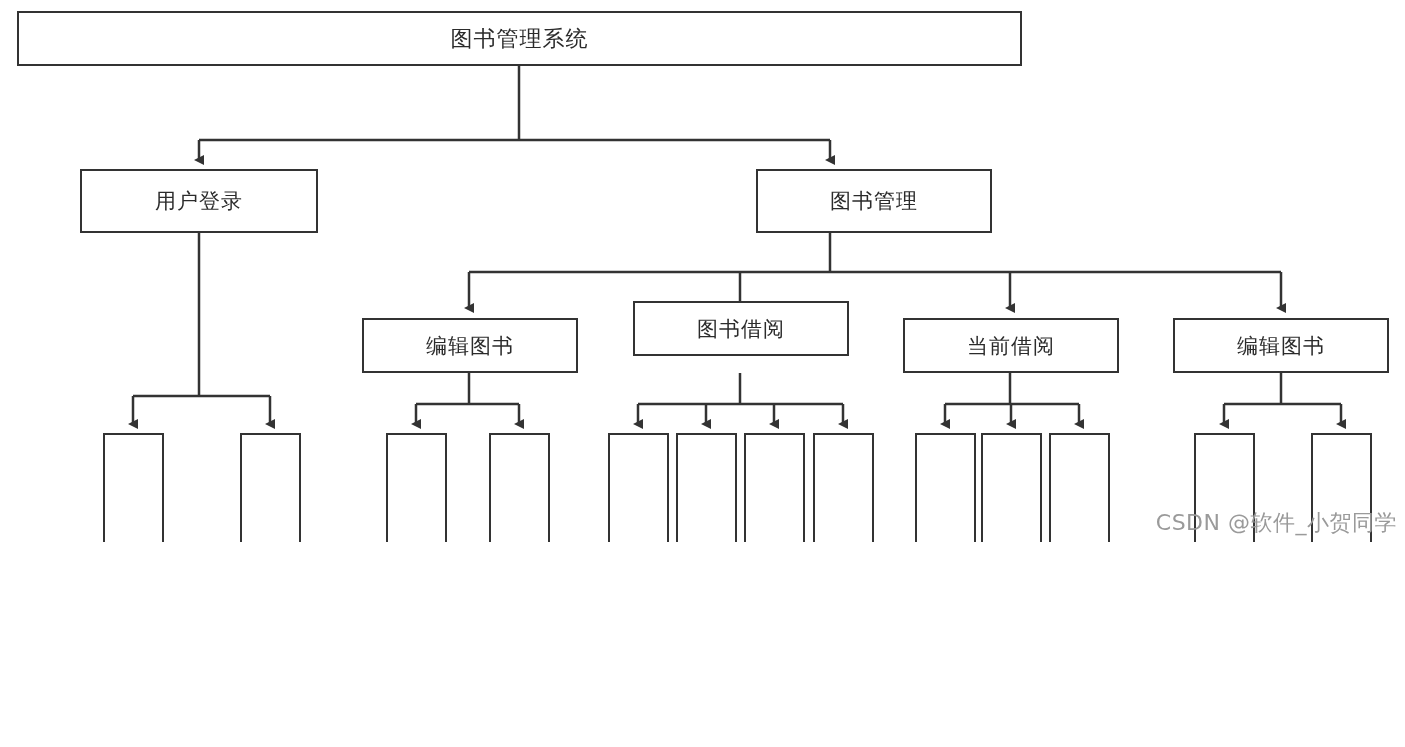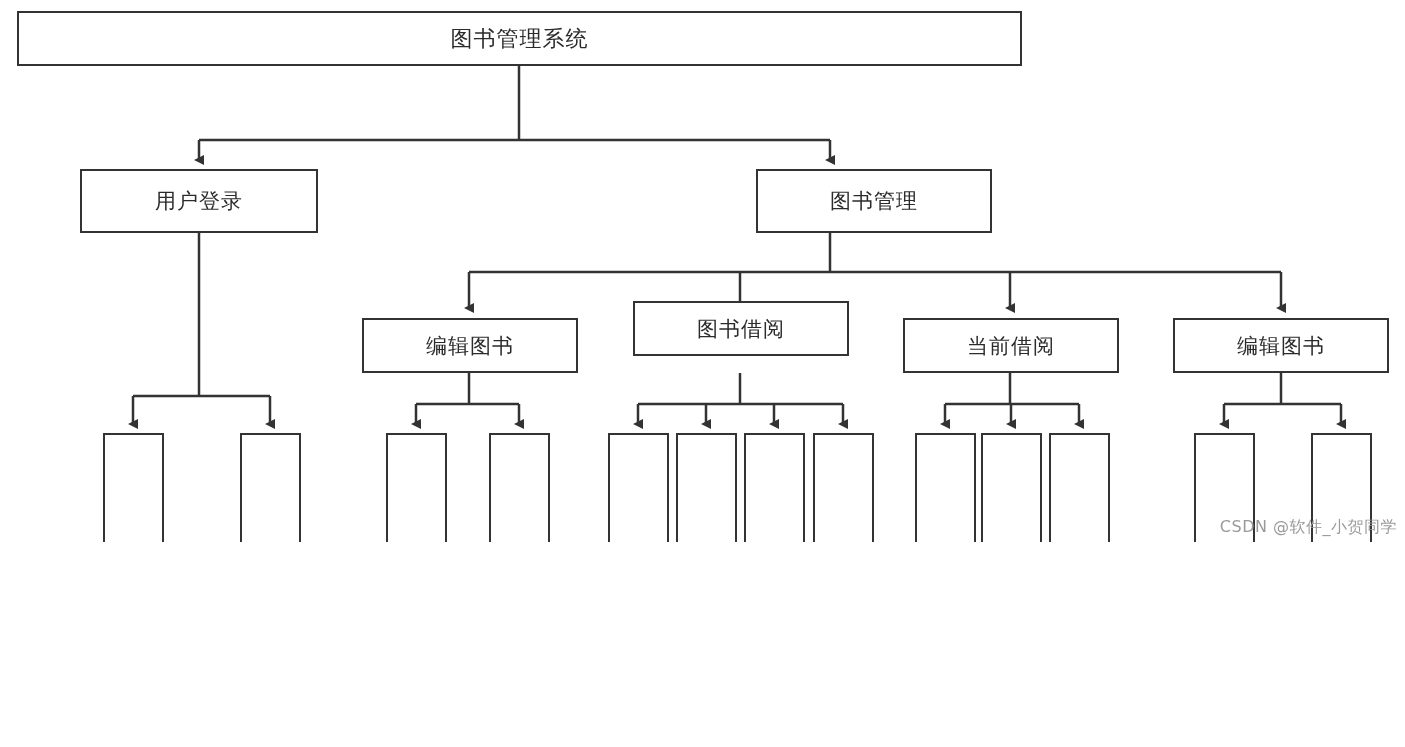--- a/index.html
+++ b/index.html
@@ -59,21 +59,21 @@
   .node.root {
     font-size: 22px;
   }
   .node.leaf-tall .label {
     display: block;
   }
   #watermark {
     position: absolute;
     right: 8px;
     bottom: 4px;
-    font-size: 16px;
+    font-size: 22px;
     color: #9a9a9a;
     letter-spacing: 0.5px;
     z-index: 5;
     white-space: nowrap;
   }
 </style>
 </head>
 <body>
 
 <div id="diagram-root">

